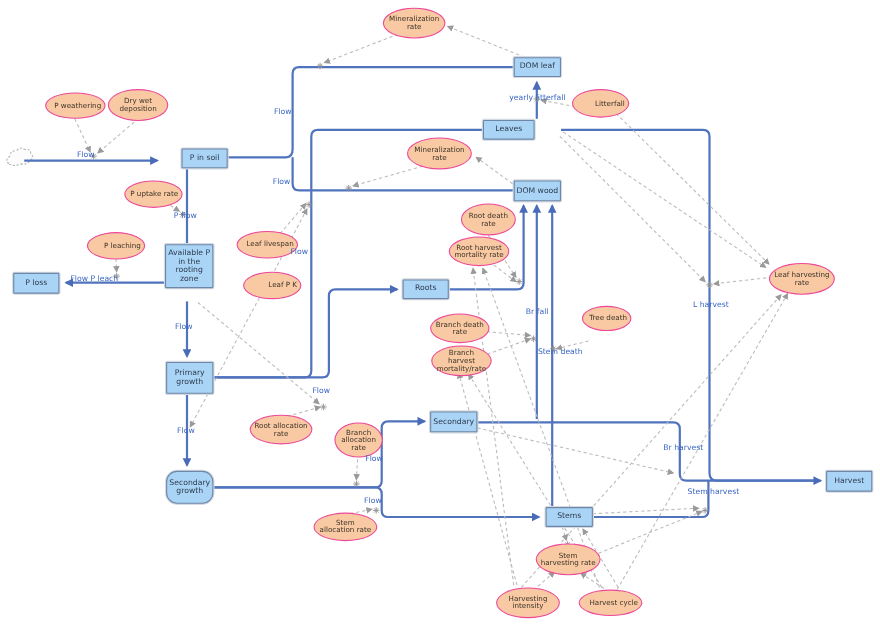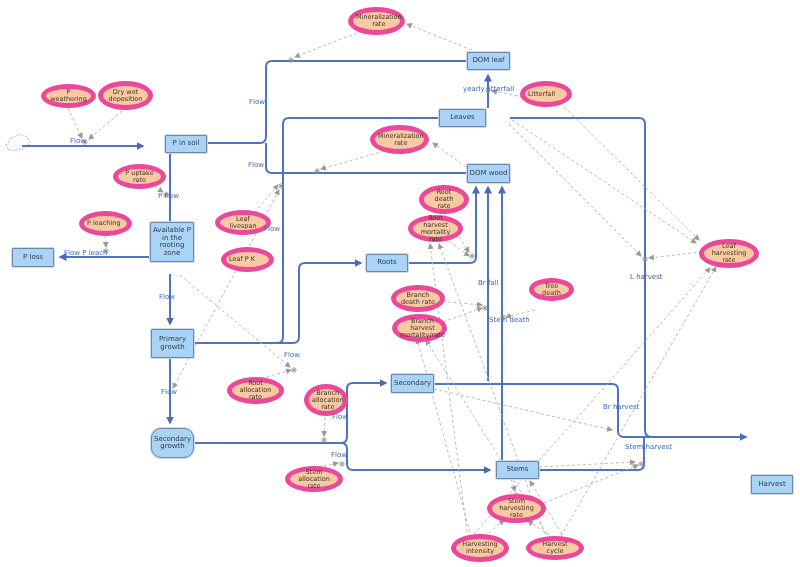--- a/index.html
+++ b/index.html
@@ -14,22 +14,22 @@
     background:#a9d4f5;border:1px solid #6f87a6;
     box-shadow:0 0 0 1px #d3dae3;
     display:flex;align-items:center;justify-content:center;text-align:center;
     border-radius:1px;
   }
   .stock span{
     font-size:7px;line-height:7.5px;color:#2e3a4e;padding:1px;
   }
   .converter{
     position:absolute;box-sizing:border-box;
-    background:#f8c9a2;border:5px solid #ec4899;border-radius:50%;
-    display:flex;align-items:center;justify-content:flex-start;text-align:center;
+    background:#f8c9a2;border:1px solid #ec4899;border-radius:50%;
+    display:flex;align-items:center;justify-content:flex-end;text-align:center;
   }
   .converter span{
     font-size:6.5px;line-height:7px;color:#3d3428;padding:0 3px;
   }
   .flow-label{
     position:absolute;font-size:7px;line-height:8px;color:#3a66c4;white-space:nowrap;
   }
 </style>
 </head>
 <body>
@@ -159,21 +159,21 @@
       </div>
       <div class="stock" style="left: 366px; top: 254px; width: 42px; height: 18px;">
         <span>Roots</span>
       </div>
       <div class="stock" style="left: 391px; top: 374px; width: 43px; height: 19px;">
         <span>Secondary</span>
       </div>
       <div class="stock" style="left: 496px; top: 461px; width: 43px; height: 18px;">
         <span>Stems</span>
       </div>
-      <div class="stock" style="left: 751px; top: 428px; width: 42px; height: 19px; margin-top: 47px;">
+      <div class="stock" style="left: 751px; top: 428px; width: 42px; height: 19px;">
         <span>Harvest</span>
       </div>
       <div class="converter" style="left: 41px; top: 84px; width: 55px; height: 24px;">
         <span>P weathering</span>
       </div>
       <div class="converter" style="left: 98px; top: 81px; width: 55px; height: 29px;">
         <span>Dry wet deposition</span>
       </div>
       <div class="converter" style="left: 113px; top: 164px; width: 53px; height: 25px;">
         <span>P uptake rate</span>

